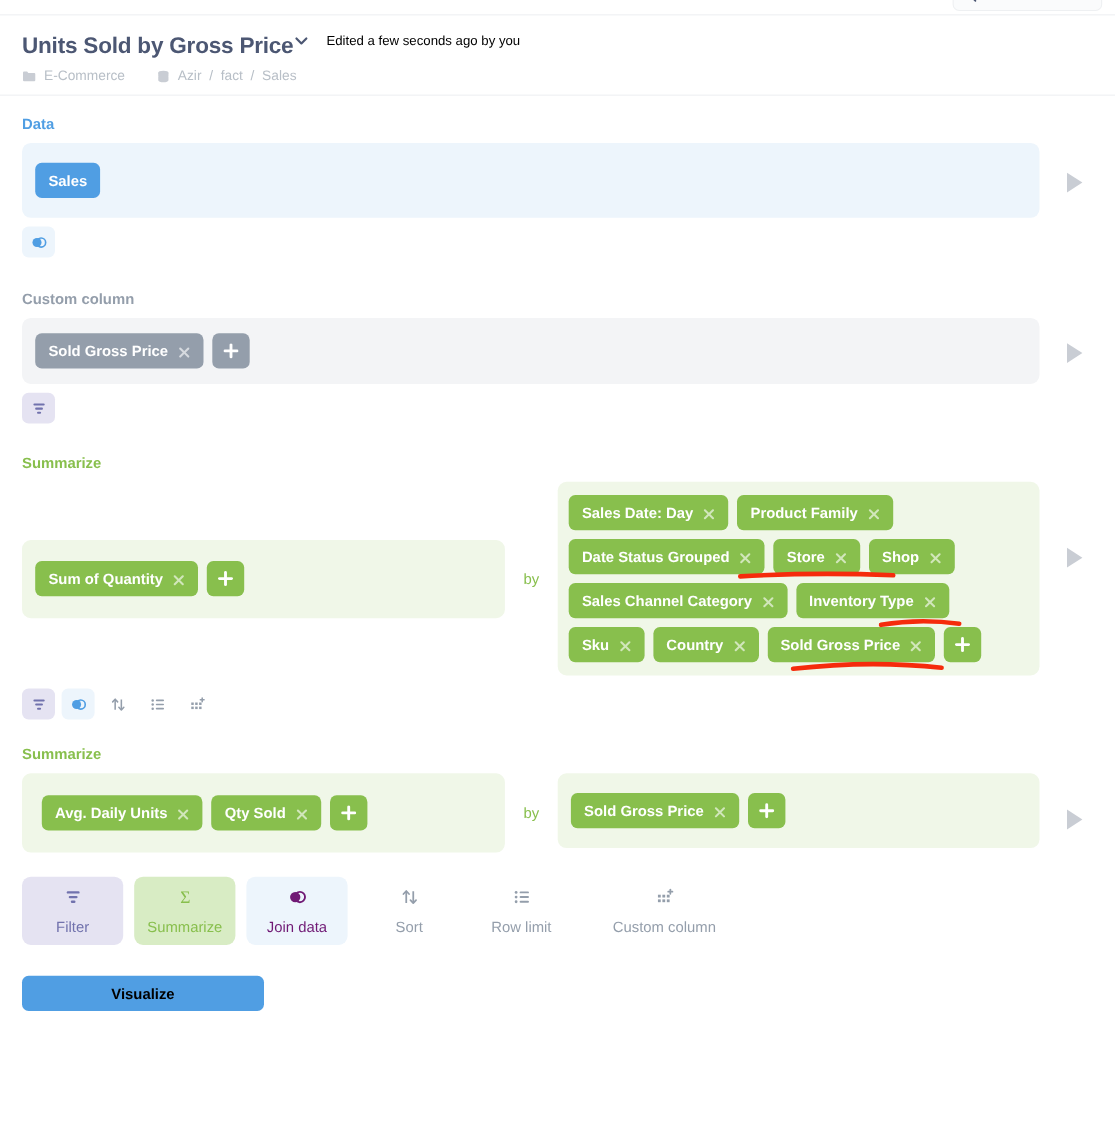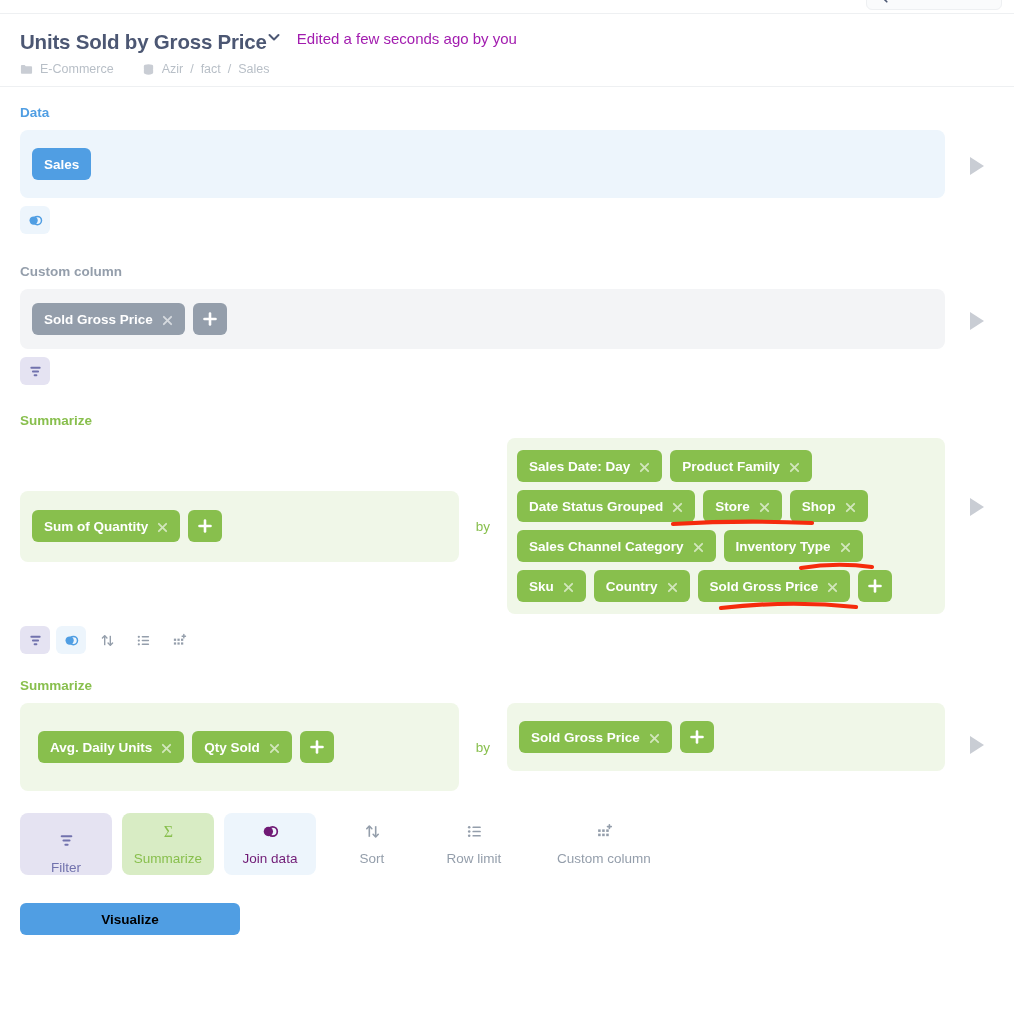--- a/index.html
+++ b/index.html
@@ -37,21 +37,21 @@
   }
 
   
   .header { padding: 16px 0 10px 20px; border-bottom: 1px solid #eef0f2; }
   .title-row { display: flex; align-items: flex-start; gap: 0; }
   .q-title {
     font-size: 20.5px; font-weight: bold; color: #4c5773;
     letter-spacing: -0.2px;
   }
   .chev { width: 14px; height: 14px; flex: none; }
-  .edited { font-size: 15px; color: #a21caf; margin-left: 16px; }
+  .edited { font-size: 12px; color: #000000; margin-left: 16px; }
   .crumbs {
     display: flex; align-items: center; gap: 7px;
     margin-top: 8px; font-size: 12.5px; color: #b8bfc7;
   }
   .crumbs .gap { width: 14px; }
   .crumb-ico { width: 13px; height: 13px; flex: none; }
 
   
   .nb { padding: 18px 0 0 20px; position: relative; }
 
@@ -128,21 +128,21 @@
     display: flex; align-items: flex-start; gap: 10px;
     margin: 22px 0 0 0;
   }
   .act {
     width: 92px; height: 62px; border-radius: 8px;
     display: flex; flex-direction: column; align-items: center;
     justify-content: center; gap: 8px;
     font-size: 13.5px; cursor: pointer;
   }
   .act svg { width: 17px; height: 17px; }
-  .act-filter    { background: #e5e3f2; color: #7172ad; justify-content: flex-end; }
+  .act-filter    { background: #e5e3f2; color: #7172ad; }
   .act-summarize { background: #d8ecc4; color: #88bf4d; }
   .act-join      { background: #edf5fc; color: #701a75; }
   .act-plain     { background: transparent; color: #949eab; }
   .act-wide { width: 148px; }
 
   .viz-btn {
     margin: 28px 0 0 0;
     width: 220px; height: 32px; border-radius: 6px;
     background: #509ee3; color: #000000;
     font-size: 13.5px; font-weight: bold;
@@ -409,21 +409,21 @@
             <line x1="10.8" y1="3.4" x2="14.4" y2="3.4" stroke="#949eab" stroke-width="1.5" stroke-linecap="round"></line>
           </svg>
       </span>
     </div>
   </div>
 
   <div class="step" style="margin-top:24px;">
     <div class="step-label lbl-green">Summarize</div>
     <div class="row-2col">
       <div class="col-left" style="display:flex;align-items:center;">
-        <div class="panel panel-green" style="width:439px;height:88px;padding-left:18px;" id="aggs-2">
+        <div class="panel panel-green" style="width:439px;height:72px;padding-left:18px;" id="aggs-2">
             <span class="chip chip-green">
               <span>Avg. Daily Units</span>
               <span class="x"><svg viewBox="0 0 12 12">
                   <line x1="2" y1="2" x2="10" y2="10" stroke="#fff" stroke-width="2" stroke-linecap="round"></line>
                   <line x1="10" y1="2" x2="2" y2="10" stroke="#fff" stroke-width="2" stroke-linecap="round"></line>
                 </svg></span>
             </span>
             <span class="chip chip-green">
               <span>Qty Sold</span>
               <span class="x"><svg viewBox="0 0 12 12">

